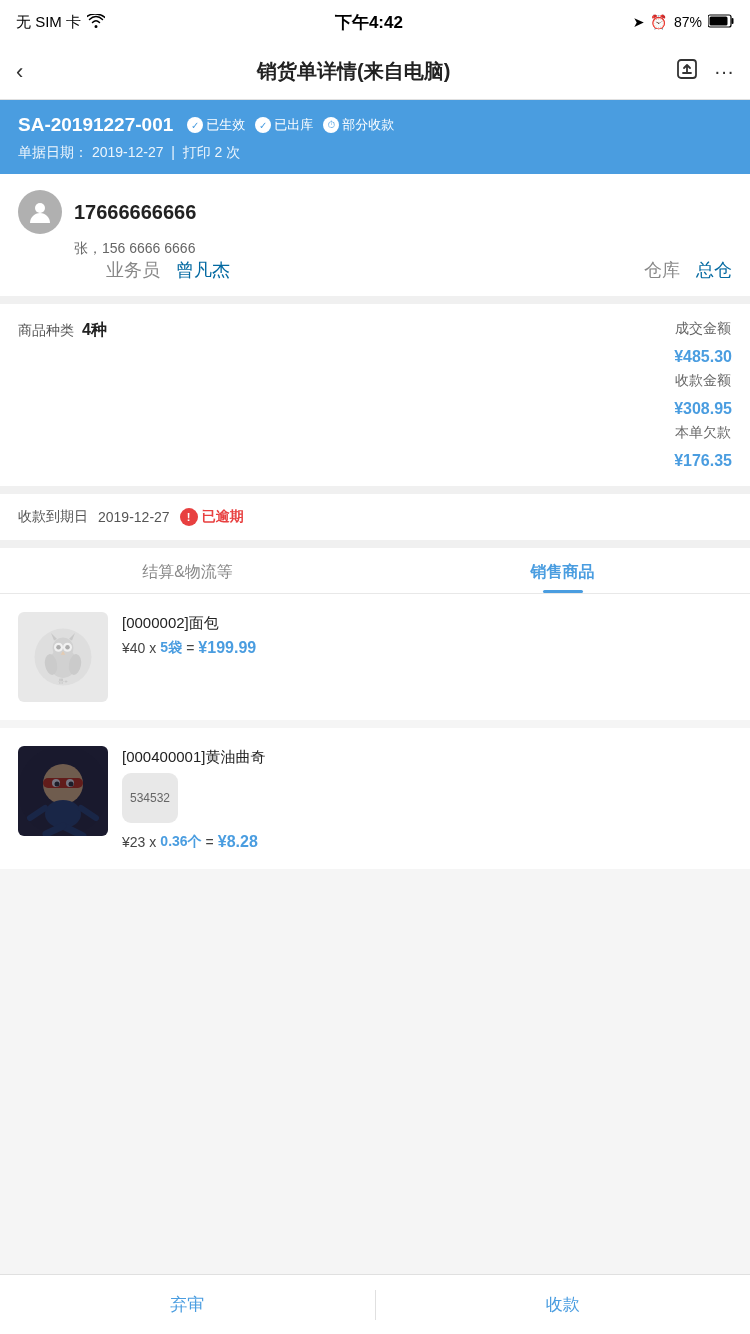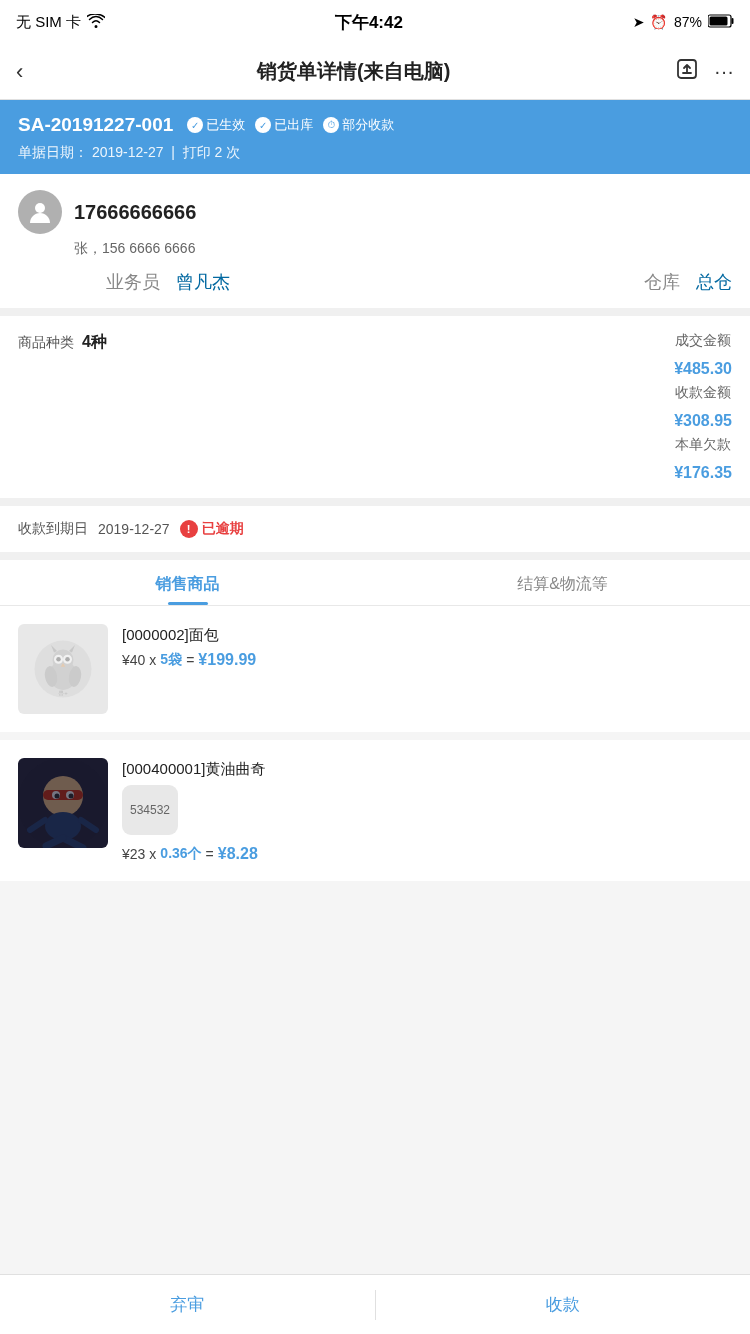--- a/index.html
+++ b/index.html
@@ -133,21 +133,21 @@
     }
     .customer-name {
       font-size: 20px;
       font-weight: 600;
       color: #222;
     }
     .customer-info {
       font-size: 14px;
       color: #666;
       margin-left: 56px;
-      margin-bottom: 12px;
+      margin-bottom: 0;
     }
     .customer-meta {
       display: flex;
       align-items: center;
       margin-left: 88px;
       font-size: 18px;
       color: #444;
       gap: 4px;
     }
     .meta-label { color: #888; }
@@ -485,25 +485,25 @@
   <span>收款到期日</span>
   <span>2019-12-27</span>
   <span class="due-overdue">
     <span class="overdue-icon">!</span>
     <span>已逾期</span>
   </span>
 </div>
 
 <div class="tabs-section">
   <div class="tabs-row">
+    <div class="tab-item">
+      <span>结算&amp;物流等</span>
+    </div>
     <div class="tab-item active">
       <span>销售商品</span>
-    </div>
-    <div class="tab-item">
-      <span>结算&amp;物流等</span>
     </div>
   </div>
 </div>
 
 <div class="products-section">
 
   <div class="product-card">
     <div class="product-image">
 
       <svg class="owl-placeholder" viewBox="0 0 80 80" fill="none">

